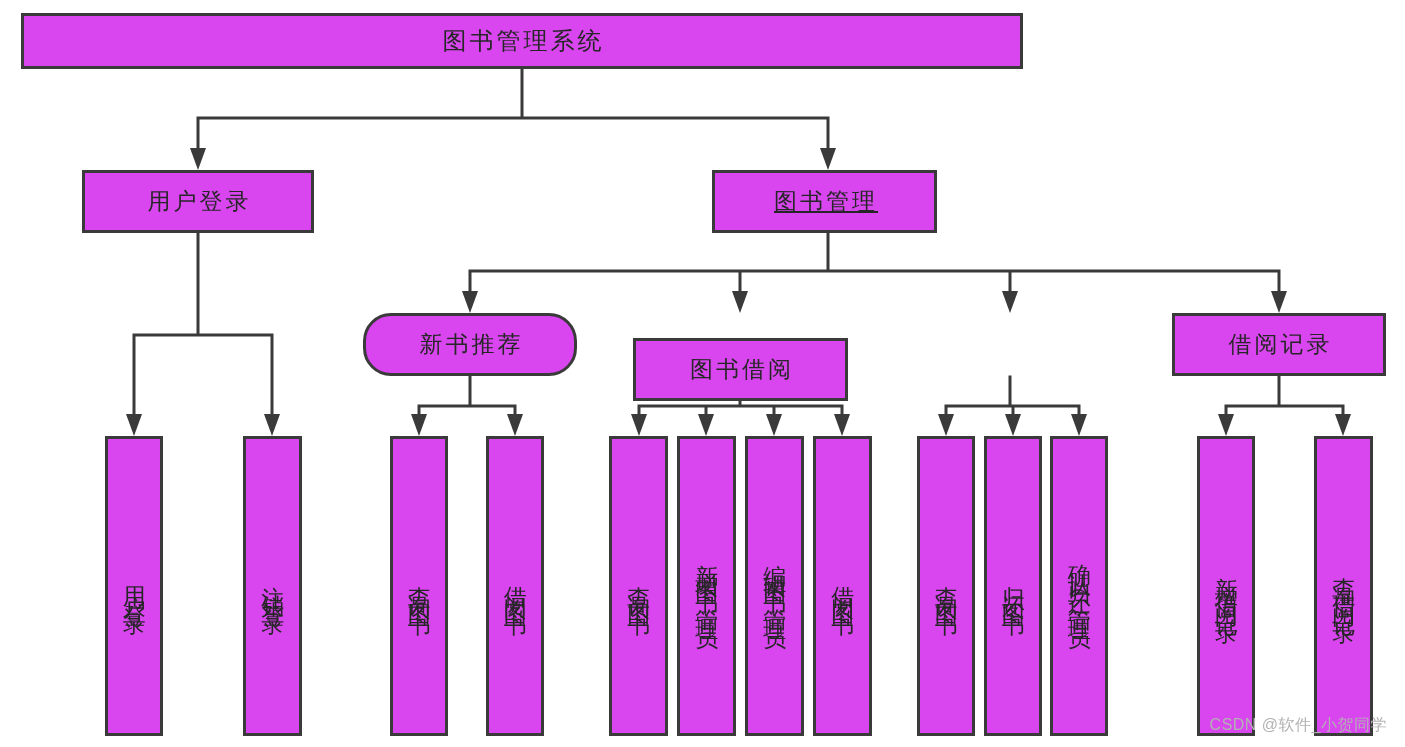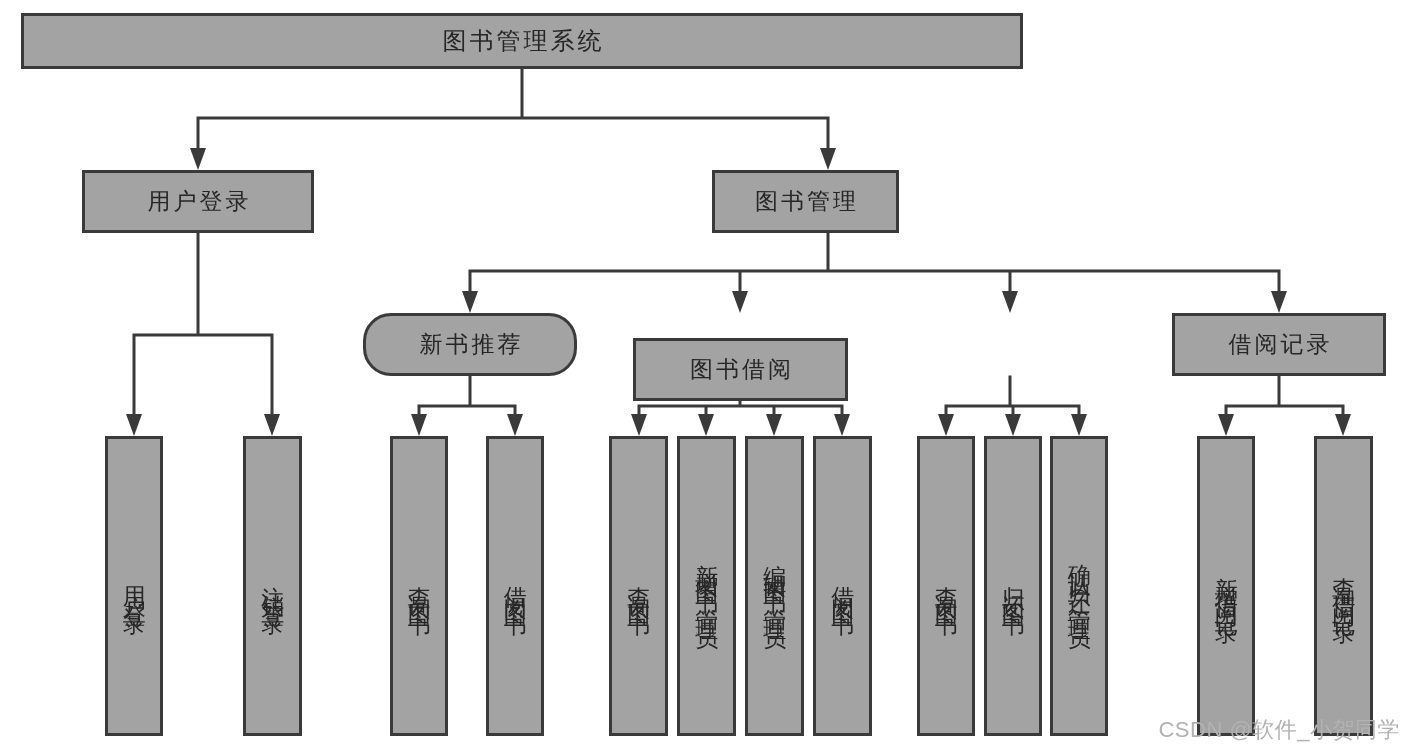--- a/index.html
+++ b/index.html
@@ -23,41 +23,41 @@
   .connectors path{
     fill:none;stroke:var(--line);stroke-width:3;stroke-linecap:square;
   }
   .connectors polygon{
     fill:var(--line);stroke:none;
   }
   .box{
     position:absolute;
     box-sizing:border-box;
     border:3px solid var(--line);
-    background:#a3a3a3;
+    background:#d946ef;
     display:flex;align-items:center;justify-content:center;
     color:var(--ink);
     z-index:2;
   }
   .box.h span{
     font-size:23px;letter-spacing:3px;text-indent:3px;white-space:nowrap;
   }
   .box.root span{font-size:24px;}
   .box.v span{
     writing-mode:vertical-rl;
     text-orientation:mixed;
     font-size:23px;
     line-height:1.1;
     letter-spacing:9px;
     white-space:nowrap;
   }
   .watermark{
     position:absolute;
-    top:715px;right:5px;
-    font-size:22px;
+    top:715px;right:18px;
+    font-size:16px;
     letter-spacing:0.5px;
     color:var(--wm);
     z-index:6;
     white-space:nowrap;
   }
 </style>
 </head>
 <body>
 
 <div class="stage">
@@ -105,21 +105,21 @@
     </g>
   </svg>
 
   <div class="box h root" style="left:21px;top:13px;width:1002px;height:56px;">
     <span>图书管理系统</span>
   </div>
 
   <div class="box h" style="left:82px;top:170px;width:232px;height:63px;">
     <span>用户登录</span>
   </div>
-  <div class="box h" style="left:712px;top:170px;width:187px;height:63px;">
+  <div class="box h" style="left:712px;top:170px;width:225px;height:63px;text-decoration:underline;">
     <span>图书管理</span>
   </div>
 
   <div class="box h" style="left:363px;top:313px;width:214px;height:63px;border-radius:28px;">
     <span>新书推荐</span>
   </div>
   <div class="box h" style="left:633px;top:313px;width:215px;height:63px;margin-top:25px;">
     <span>图书借阅</span>
   </div>
   <div class="box h" style="left:1172px;top:313px;width:214px;height:63px;">

